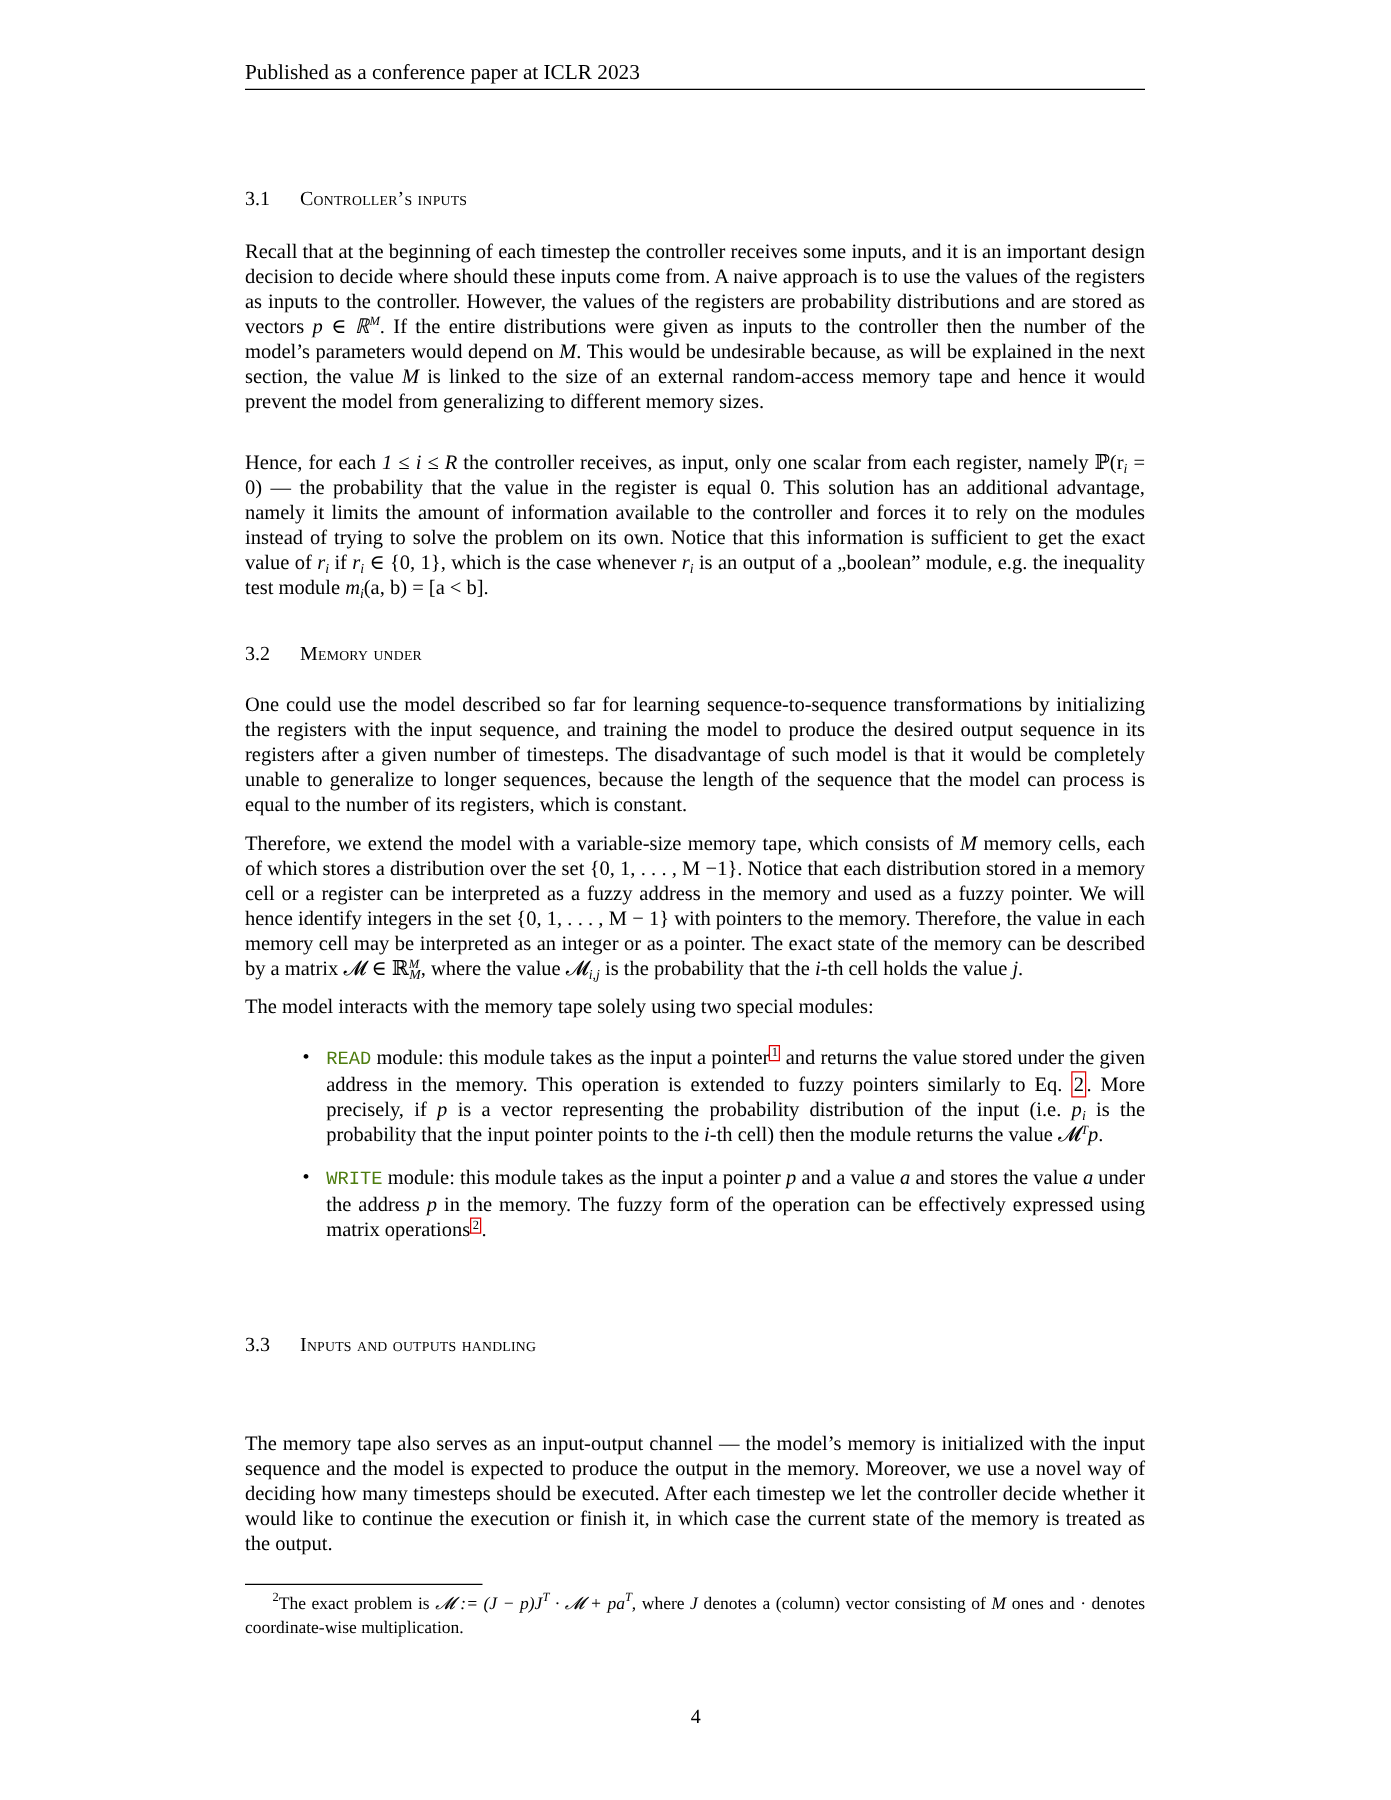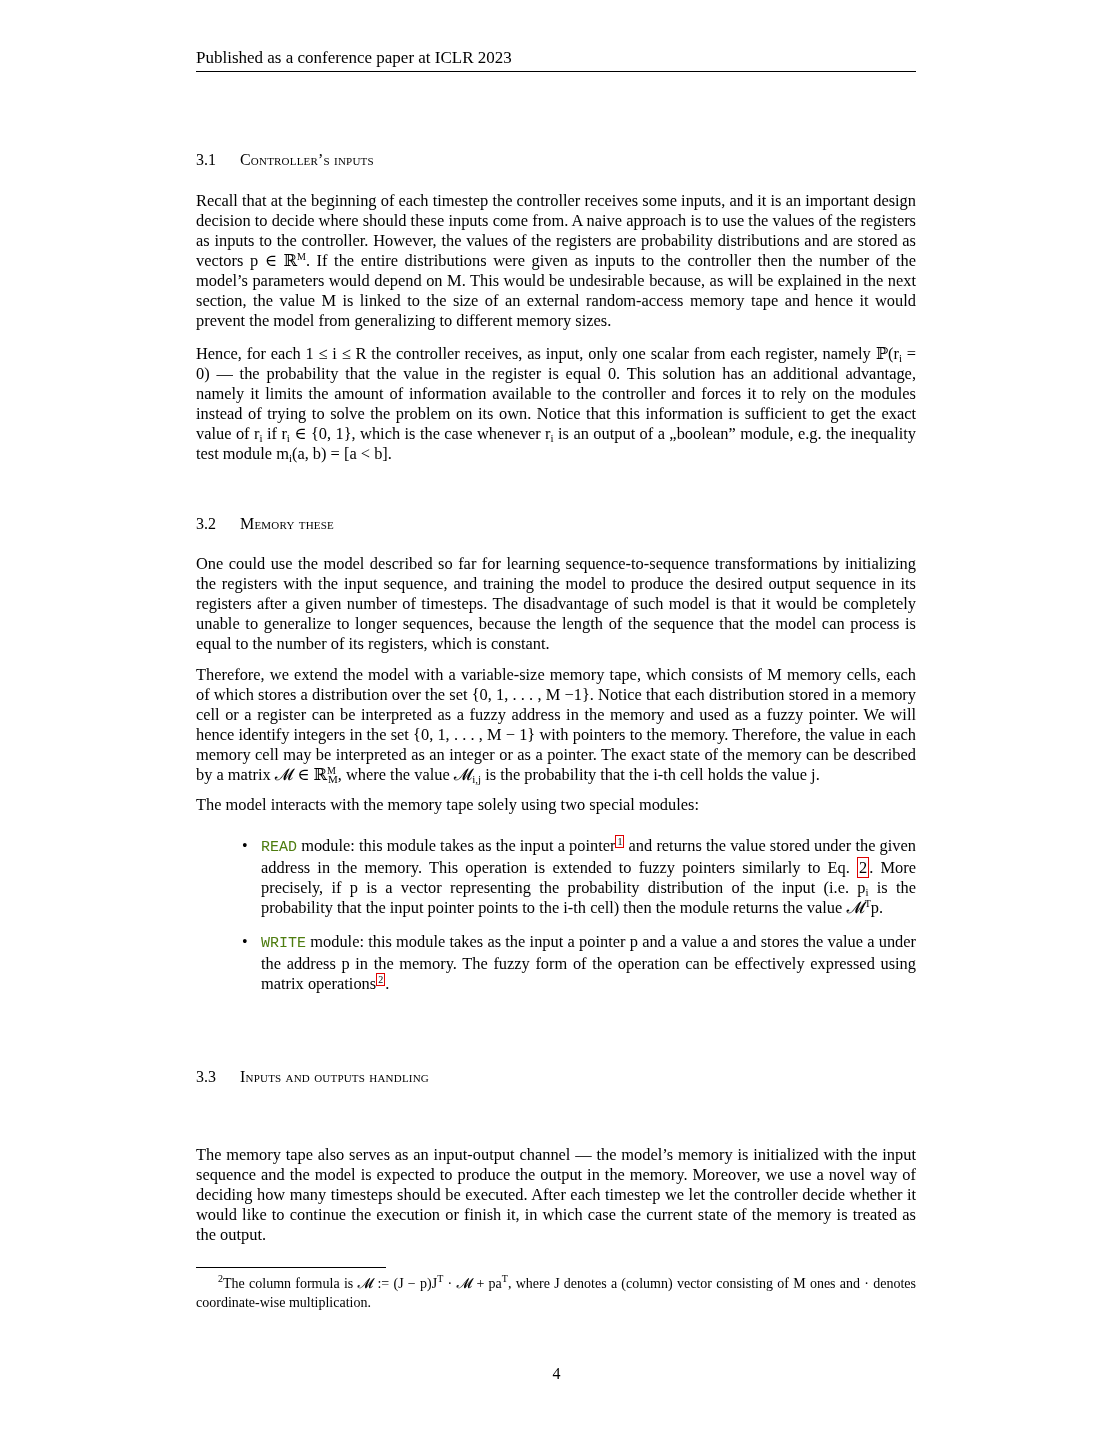--- a/index.html
+++ b/index.html
@@ -11,21 +11,21 @@
   .header {
     position: absolute; left: 196px; top: 47px; width: 720px;
     font-size: 17px; line-height: 22px;
     border-bottom: 1.3px solid #000; padding-bottom: 2px;
   }
   .col { position: absolute; left: 196px; width: 720px; font-size: 16.4px; line-height: 20px; }
   .sec { position: absolute; left: 196px; font-size: 16px; line-height: 20px; }
   .sec .num { display: inline-block; width: 44px; }
   .sc { font-variant: small-caps; letter-spacing: 0.2px; }
   p { margin: 0; text-align: justify; }
-  .m { }
+  .m { font-style: italic; }
   .tt { font-family: Liberation Mono, monospace; font-size: 15px; color: #4d7c0f; }
   .ref { border: 1.3px solid #e00000; padding: 0 1px; }
   sup { font-size: 10px; line-height: 0; vertical-align: 6px; }
   sub { font-size: 11px; line-height: 0; vertical-align: -3px; }
   ul { margin: 0; padding: 0; list-style: none; }
   li { position: relative; margin-left: 65px; text-align: justify; }
   li::before { content: "•"; position: absolute; left: -19px; top: 0; font-size: 16px; }
   .fnrule { position: absolute; left: 196px; top: 1267px; width: 190px; border-top: 1px solid #000; }
   .fn { position: absolute; left: 196px; width: 720px; font-size: 14px; line-height: 19px; }
   .fn p { text-align: justify; }
@@ -37,27 +37,27 @@
 <div class="header">Published as a conference paper at ICLR 2023</div>
 
 <div class="sec" style="top:150px;">
   <span class="num">3.1</span><span class="sc">Controller’s inputs</span>
 </div>
 
 <div class="col" style="top:191px;">
   <p>
     <span>Recall that at the beginning of each timestep the controller receives some inputs, and it is an important design decision to decide where should these inputs come from. A naive approach is to use the values of the registers as inputs to the controller. However, the values of the registers are probability distributions and are stored as vectors </span><span class="m">p ∈ ℝ</span><sup class="m">M</sup><span>. If the entire distributions were given as inputs to the controller then the number of the model’s parameters would depend on </span><span class="m">M</span><span>. This would be undesirable because, as will be explained in the next section, the value </span><span class="m">M</span><span> is linked to the size of an external random-access memory tape and hence it would prevent the model from generalizing to different memory sizes.</span>
   </p>
-  <p style="margin-top:13px;">
+  <p style="margin-top:29px;">
     <span>Hence, for each </span><span class="m">1 ≤ i ≤ R</span><span> the controller receives, as input, only one scalar from each register, namely </span><span>ℙ(r</span><sub class="m">i</sub><span> = 0)</span><span> — the probability that the value in the register is equal 0. This solution has an additional advantage, namely it limits the amount of information available to the controller and forces it to rely on the modules instead of trying to solve the problem on its own. Notice that this information is sufficient to get the exact value of </span><span class="m">r</span><sub class="m">i</sub><span> if </span><span class="m">r</span><sub class="m">i</sub><span> ∈ {0, 1}</span><span>, which is the case whenever </span><span class="m">r</span><sub class="m">i</sub><span> is an output of a „boolean” module, e.g. the inequality test module </span><span class="m">m</span><sub class="m">i</sub><span>(a, b) = [a &lt; b]</span><span>.</span>
   </p>
 </div>
 
 <div class="sec" style="top:514px;">
-  <span class="num">3.2</span><span class="sc">Memory these</span>
+  <span class="num">3.2</span><span class="sc">Memory under</span>
 </div>
 
 <div class="col" style="top:554px;">
   <p>One could use the model described so far for learning sequence-to-sequence transformations by initializing the registers with the input sequence, and training the model to produce the desired output sequence in its registers after a given number of timesteps. The disadvantage of such model is that it would be completely unable to generalize to longer sequences, because the length of the sequence that the model can process is equal to the number of its registers, which is constant.</p>
   <p style="margin-top:11px;">
     <span>Therefore, we extend the model with a variable-size memory tape, which consists of </span><span class="m">M</span><span> memory cells, each of which stores a distribution over the set </span><span>{0, 1, . . . , M −1}</span><span>. Notice that each distribution stored in a memory cell or a register can be interpreted as a fuzzy address in the memory and used as a fuzzy pointer. We will hence identify integers in the set </span><span>{0, 1, . . . , M − 1}</span><span> with pointers to the memory. Therefore, the value in each memory cell may be interpreted as an integer or as a pointer. The exact state of the memory can be described by a matrix </span><span>𝓜 ∈ ℝ</span><sup class="m">M</sup><sub class="m" style="margin-left:-8px;">M</sub><span>, where the value </span><span>𝓜</span><sub class="m">i,j</sub><span> is the probability that the </span><span class="m">i</span><span>-th cell holds the value </span><span class="m">j</span><span>.</span>
   </p>
   <p style="margin-top:10px;">The model interacts with the memory tape solely using two special modules:</p>
 
   <ul style="margin-top:21px;">
@@ -76,17 +76,17 @@
 </div>
 
 <div class="col" style="top:1145px;">
   <p>The memory tape also serves as an input-output channel — the model’s memory is initialized with the input sequence and the model is expected to produce the output in the memory. Moreover, we use a novel way of deciding how many timesteps should be executed. After each timestep we let the controller decide whether it would like to continue the execution or finish it, in which case the current state of the memory is treated as the output.</p>
 </div>
 
 <div class="fnrule"></div>
 
 <div class="fn" style="top:1274px;">
   <p style="text-indent:22px;">
-    <sup>2</sup><span>The column formula is </span><span class="m">𝓜 := (J − p)J</span><sup class="m">T</sup><span class="m"> · 𝓜 + pa</span><sup class="m">T</sup><span>, where </span><span class="m">J</span><span> denotes a (column) vector consisting of </span><span class="m">M</span><span> ones and · denotes coordinate-wise multiplication.</span>
+    <sup>2</sup><span>The exact problem is </span><span class="m">𝓜 := (J − p)J</span><sup class="m">T</sup><span class="m"> · 𝓜 + pa</span><sup class="m">T</sup><span>, where </span><span class="m">J</span><span> denotes a (column) vector consisting of </span><span class="m">M</span><span> ones and · denotes coordinate-wise multiplication.</span>
   </p>
 </div>
 
 <div class="pnum">4</div>
 
 </body></html>

